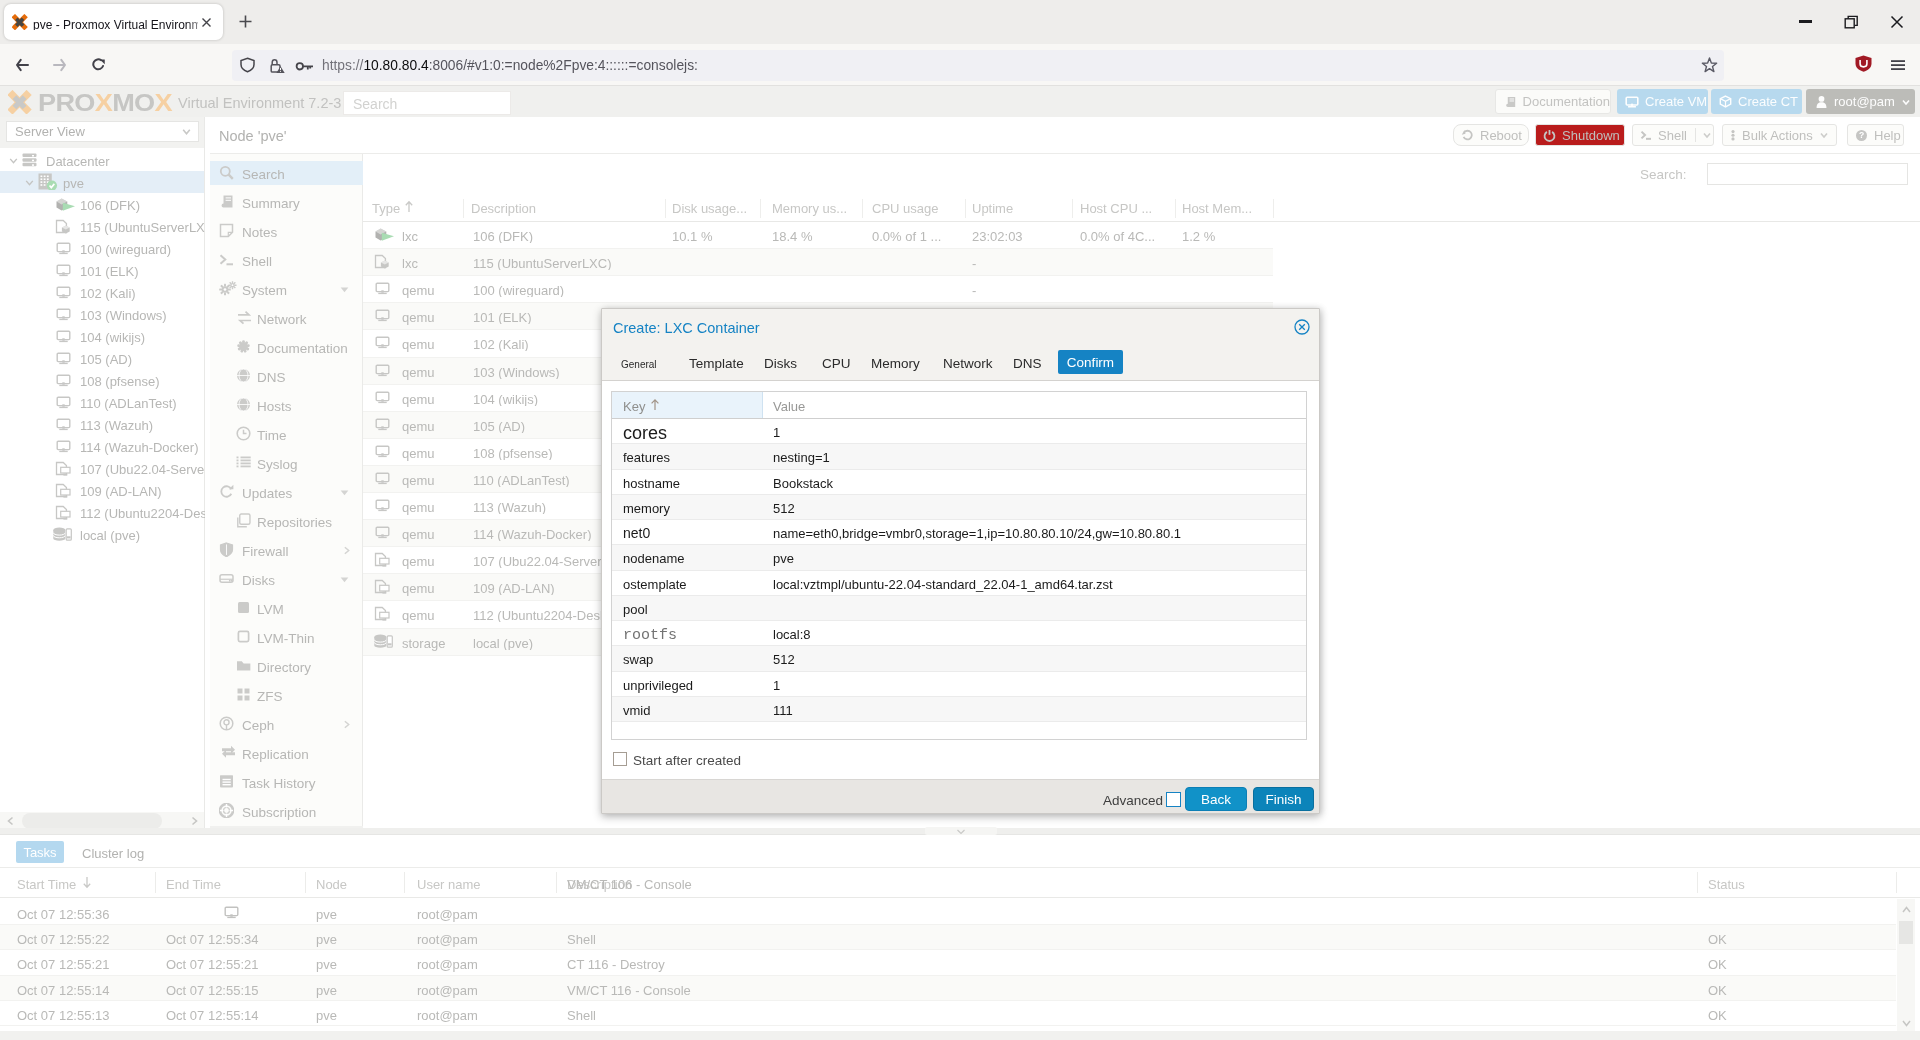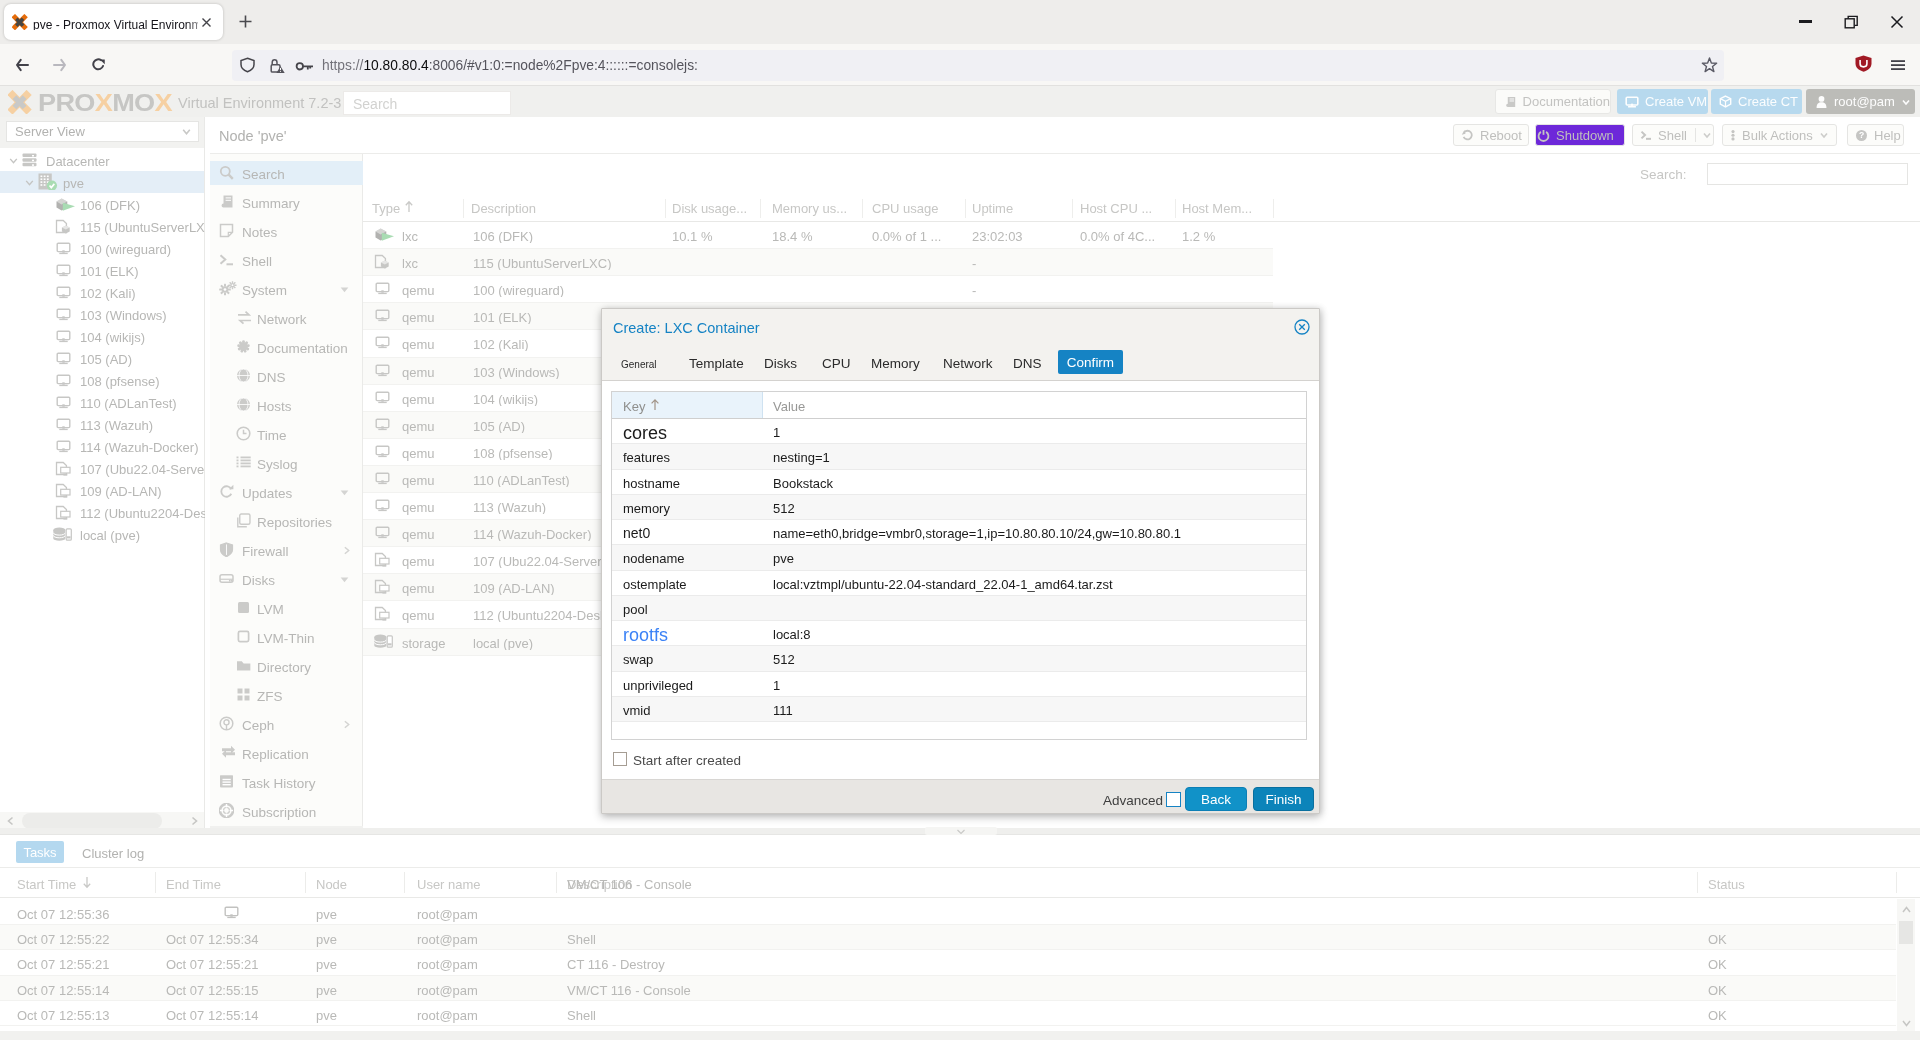--- a/index.html
+++ b/index.html
@@ -352,28 +352,28 @@
       <path d="M6.5 1.5 L2.5 5 L6.5 8.5" stroke="#c6c6c4" stroke-width="1.6" fill="none"></path>
     </svg>
   </div>
 <div style="position:absolute;left:189px;top:816px;width:10px;height:10px;">
     <svg style="" width="10" height="10" viewBox="0 0 10 10">
       <path d="M3.5 1.5 L7.5 5 L3.5 8.5" stroke="#c6c6c4" stroke-width="1.6" fill="none"></path>
     </svg>
   </div>
 <div style="position:absolute;left:210px;top:117px;width:1710px;height:37px;background:#fff;border-bottom:1px solid #ececea;"></div>
 <div style="position:absolute;left:219px;top:127px;width:200px;height:18px;"><span style="font-size:14.5px;color:#b2b2b0;">Node 'pve'</span></div>
-<div style="position:absolute;left:1453px;top:124px;width:76px;height:22px;background:#fcfcfa;border:1px solid #e5e5e3;border-radius:3px;display:flex;align-items:center;gap:6px;padding-left:7px;">
+<div style="position:absolute;left:1453px;top:124px;width:76px;height:22px;background:#fcfcfa;border:1px solid #e5e5e3;border-radius:8px;display:flex;align-items:center;gap:6px;padding-left:7px;">
     <svg style="" width="13" height="13" viewBox="0 0 13 13">
       <path d="M3.25 3.25 A4.29 4.29 0 1 1 2.6 7.8" stroke="#c5c5c3" stroke-width="1.8" fill="none"></path>
 <path d="M3.9 1.04 v3.9 h-3.9 Z" fill="#c5c5c3" transform="rotate(-15 3.9 2.6)"></path>
     </svg>
     <span style="font-size:13px;color:#bfbfbd;">Reboot</span>
   </div>
-<div style="position:absolute;left:1535px;top:124px;width:90px;height:22px;background:#6d28d9;border:1px solid #e5e5e3;border-radius:3px;display:flex;align-items:center;gap:6px;padding-left:1px;">
+<div style="position:absolute;left:1535px;top:124px;width:90px;height:22px;background:#b91c1c;border:1px solid #e5e5e3;border-radius:3px;display:flex;align-items:center;gap:6px;padding-left:7px;">
     <svg style="" width="13" height="13" viewBox="0 0 13 13">
       <path d="M3.9 2.86 a4.94 4.94 0 1 0 5.2 0" stroke="#c5c5c3" stroke-width="1.8" fill="none"></path>
 <path d="M6.5 1 V5.8500000000000005" stroke="#c5c5c3" stroke-width="1.8"></path>
     </svg>
     <span style="font-size:13px;color:#bfbfbd;">Shutdown</span>
   </div>
 <div style="position:absolute;left:1632px;top:124px;width:82px;height:22px;background:#fcfcfa;border:1px solid #e5e5e3;border-radius:3px;display:flex;align-items:center;gap:6px;padding-left:7px;">
     <svg style="" width="12" height="12" viewBox="0 0 12 12">
       <path d="M1.5 2.64 L5.04 6.0 L1.5 9.36" stroke="#c5c5c3" stroke-width="2" fill="none"></path>
 <path d="M6.0 9.84 H11" stroke="#c5c5c3" stroke-width="2"></path>
@@ -956,21 +956,21 @@
 <div style="position:absolute;left:773px;top:524px;width:530px;height:17px;"><span class="txt" style="font-size:13px;color:#1b1b1b;">name=eth0,bridge=vmbr0,storage=1,ip=10.80.80.10/24,gw=10.80.80.1</span></div>
 <div style="position:absolute;left:612px;top:545px;width:694px;height:26px;background:#f7f7f7;border-bottom:1px solid #ebebeb;"></div>
 <div style="position:absolute;left:623px;top:549px;width:140px;height:17px;"><span class="txt" style="font-size:13px;color:#1b1b1b;">nodename</span></div>
 <div style="position:absolute;left:773px;top:549px;width:530px;height:17px;"><span class="txt" style="font-size:13px;color:#1b1b1b;">pve</span></div>
 <div style="position:absolute;left:612px;top:571px;width:694px;height:25px;border-bottom:1px solid #ebebeb;"></div>
 <div style="position:absolute;left:623px;top:575px;width:140px;height:17px;"><span class="txt" style="font-size:13px;color:#1b1b1b;">ostemplate</span></div>
 <div style="position:absolute;left:773px;top:575px;width:530px;height:17px;"><span class="txt" style="font-size:13px;color:#1b1b1b;">local:vztmpl/ubuntu-22.04-standard_22.04-1_amd64.tar.zst</span></div>
 <div style="position:absolute;left:612px;top:596px;width:694px;height:25px;background:#f7f7f7;border-bottom:1px solid #ebebeb;"></div>
 <div style="position:absolute;left:623px;top:600px;width:140px;height:17px;"><span class="txt" style="font-size:13px;color:#1b1b1b;">pool</span></div>
 <div style="position:absolute;left:612px;top:621px;width:694px;height:25px;border-bottom:1px solid #ebebeb;"></div>
-<div style="position:absolute;left:623px;top:625px;width:140px;height:17px;"><span class="txt" style="font-size:18px;color:#3b82f6;">rootfs</span></div>
+<div style="position:absolute;left:623px;top:625px;width:140px;height:17px;"><span class="txt" style="font-size:15px;color:#737373;font-family:Liberation Mono, monospace;">rootfs</span></div>
 <div style="position:absolute;left:773px;top:625px;width:530px;height:17px;"><span class="txt" style="font-size:13px;color:#1b1b1b;">local:8</span></div>
 <div style="position:absolute;left:612px;top:646px;width:694px;height:26px;background:#f7f7f7;border-bottom:1px solid #ebebeb;"></div>
 <div style="position:absolute;left:623px;top:650px;width:140px;height:17px;"><span class="txt" style="font-size:13px;color:#1b1b1b;">swap</span></div>
 <div style="position:absolute;left:773px;top:650px;width:530px;height:17px;"><span class="txt" style="font-size:13px;color:#1b1b1b;">512</span></div>
 <div style="position:absolute;left:612px;top:672px;width:694px;height:25px;border-bottom:1px solid #ebebeb;"></div>
 <div style="position:absolute;left:623px;top:676px;width:140px;height:17px;"><span class="txt" style="font-size:13px;color:#1b1b1b;">unprivileged</span></div>
 <div style="position:absolute;left:773px;top:676px;width:530px;height:17px;"><span class="txt" style="font-size:13px;color:#1b1b1b;">1</span></div>
 <div style="position:absolute;left:612px;top:697px;width:694px;height:25px;background:#f7f7f7;border-bottom:1px solid #ebebeb;"></div>
 <div style="position:absolute;left:623px;top:701px;width:140px;height:17px;"><span class="txt" style="font-size:13px;color:#1b1b1b;">vmid</span></div>
 <div style="position:absolute;left:773px;top:701px;width:530px;height:17px;"><span class="txt" style="font-size:13px;color:#1b1b1b;">111</span></div>

